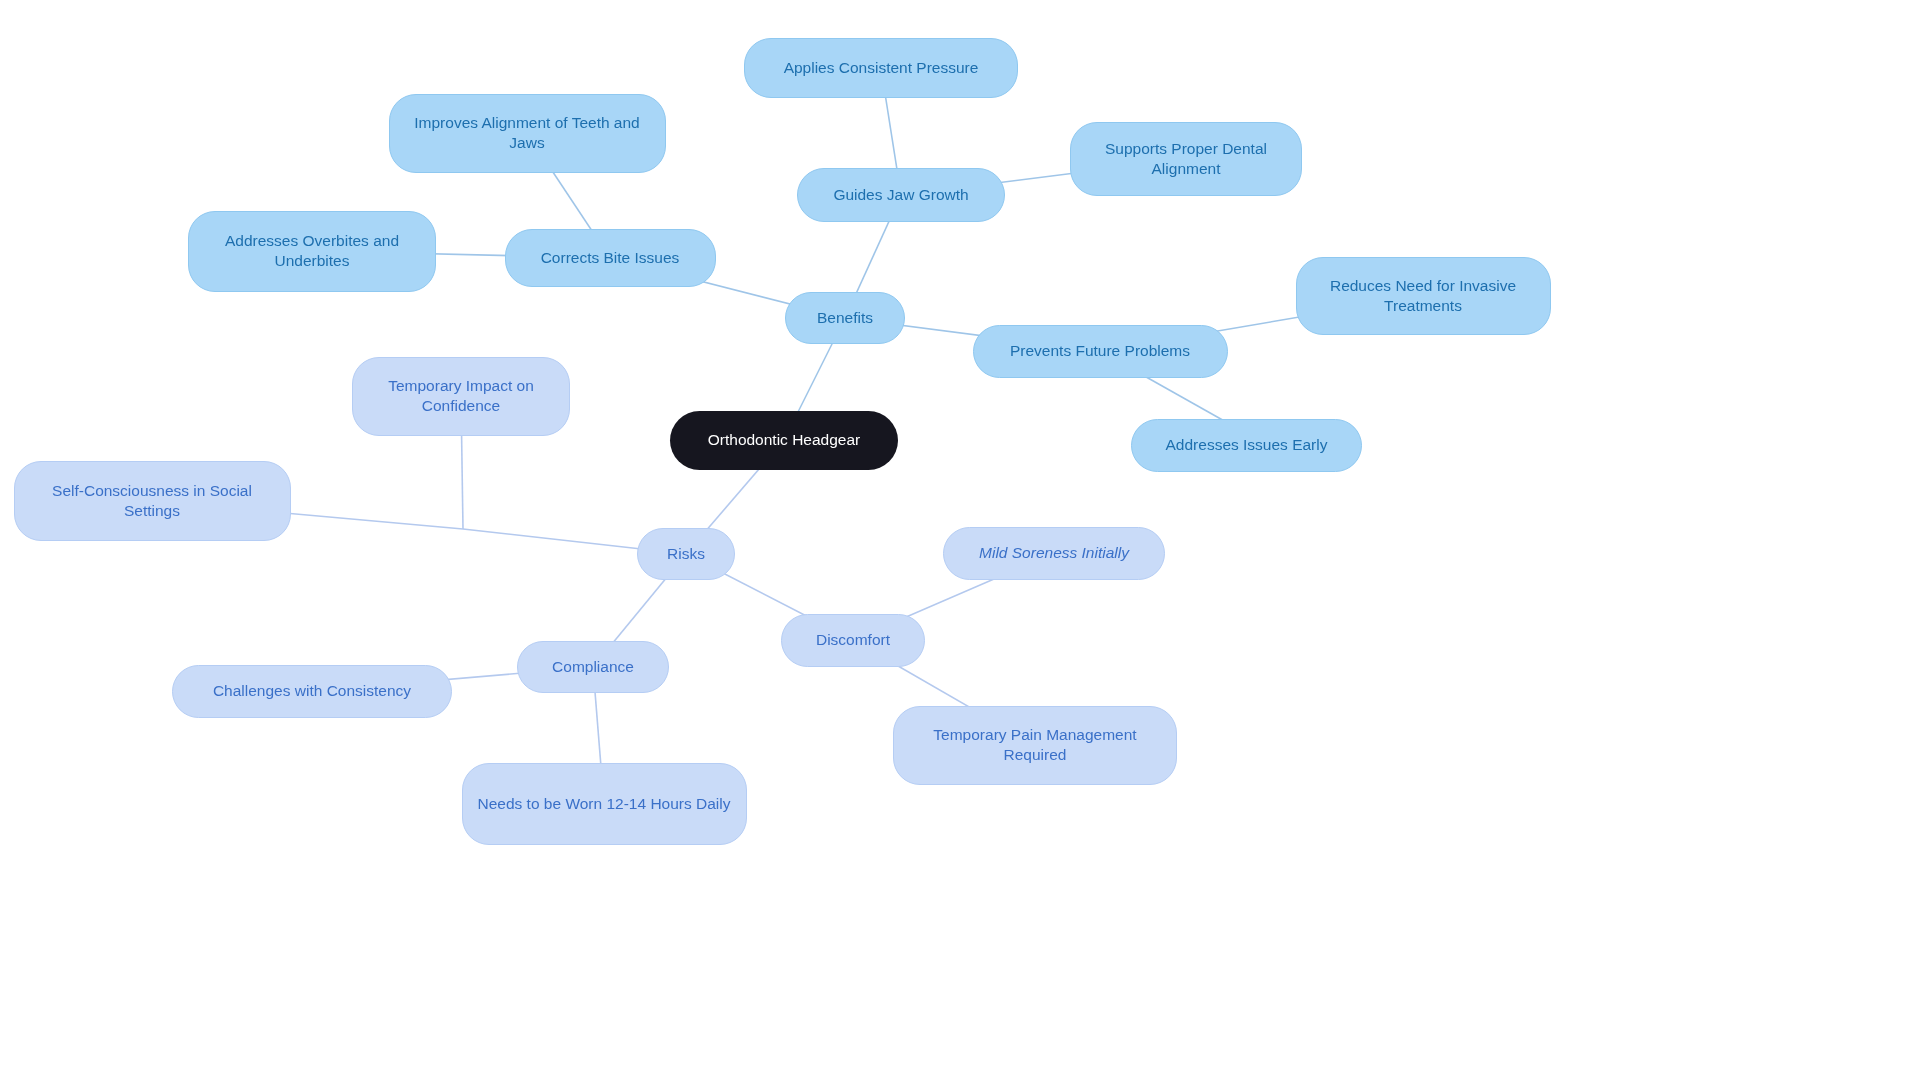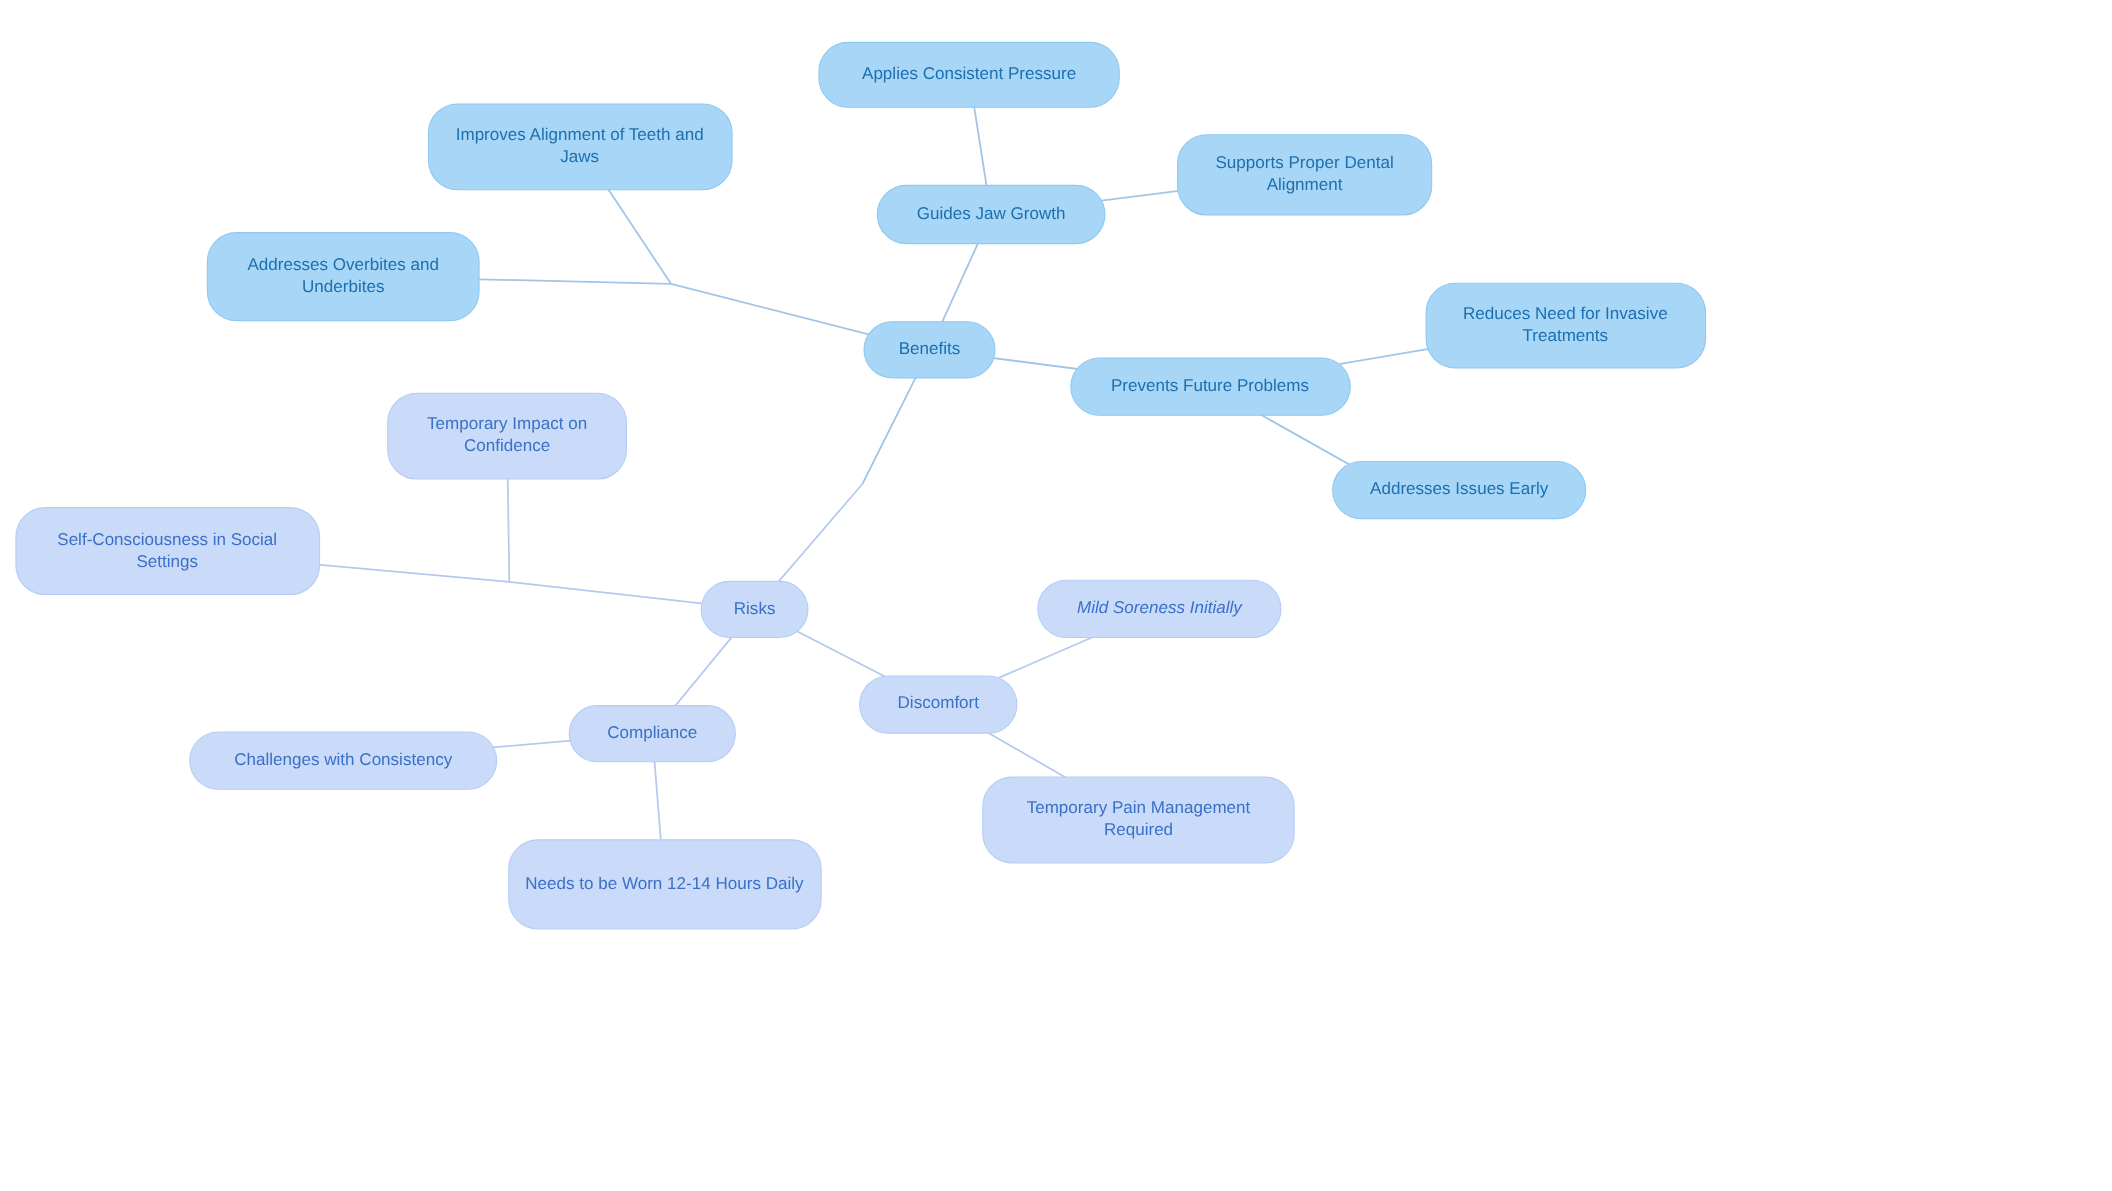--- a/index.html
+++ b/index.html
@@ -78,22 +78,28 @@
       <line x1="686" y1="554" x2="593" y2="667" class="edge risks"></line>
       <line x1="686" y1="554" x2="853" y2="640" class="edge risks"></line>
       <line x1="463" y1="529" x2="461" y2="396" class="edge risks"></line>
       <line x1="463" y1="529" x2="152" y2="501" class="edge risks"></line>
       <line x1="593" y1="667" x2="312" y2="691" class="edge risks"></line>
       <line x1="593" y1="667" x2="604" y2="804" class="edge risks"></line>
       <line x1="853" y1="640" x2="1054" y2="553" class="edge risks"></line>
       <line x1="853" y1="640" x2="1035" y2="745" class="edge risks"></line>
     </svg>
 
+<div class="node central" style="left: 670px; top: 410.5px; width: 228px; height: 59px;">
+      <span>Orthodontic Headgear</span>
+    </div>
     <div class="node benefits" style="left: 785px; top: 292px; width: 120px; height: 52px;">
       <span>Benefits</span>
+    </div>
+    <div class="node benefits" style="left: 504.5px; top: 229px; width: 211px; height: 58px;">
+      <span>Corrects Bite Issues</span>
     </div>
     <div class="node benefits" style="left: 388.5px; top: 93.5px; width: 277px; height: 79px;">
       <span>Improves Alignment of Teeth and Jaws</span>
     </div>
     <div class="node benefits" style="left: 188px; top: 210.5px; width: 248px; height: 81px;">
       <span>Addresses Overbites and Underbites</span>
     </div>
     <div class="node benefits" style="left: 797px; top: 168px; width: 208px; height: 54px;">
       <span>Guides Jaw Growth</span>
     </div>
@@ -102,21 +108,21 @@
     </div>
     <div class="node benefits" style="left: 1070px; top: 122px; width: 232px; height: 74px;">
       <span>Supports Proper Dental Alignment</span>
     </div>
     <div class="node benefits" style="left: 972.5px; top: 324.5px; width: 255px; height: 53px;">
       <span>Prevents Future Problems</span>
     </div>
     <div class="node benefits" style="left: 1295.5px; top: 257px; width: 255px; height: 78px;">
       <span>Reduces Need for Invasive Treatments</span>
     </div>
-    <div class="node benefits" style="left: 1211px; top: 418.5px; width: 231px; height: 53px; text-align: right;">
+    <div class="node benefits" style="left: 1131px; top: 418.5px; width: 231px; height: 53px; text-align: right;">
       <span>Addresses Issues Early</span>
     </div>
     <div class="node risks" style="left: 637px; top: 528px; width: 98px; height: 52px;">
       <span>Risks</span>
     </div>
     <div class="node risks" style="left: 352px; top: 356.5px; width: 218px; height: 79px;">
       <span>Temporary Impact on Confidence</span>
     </div>
     <div class="node risks" style="left: 13.5px; top: 461px; width: 277px; height: 80px;">
       <span>Self-Consciousness in Social Settings</span>

